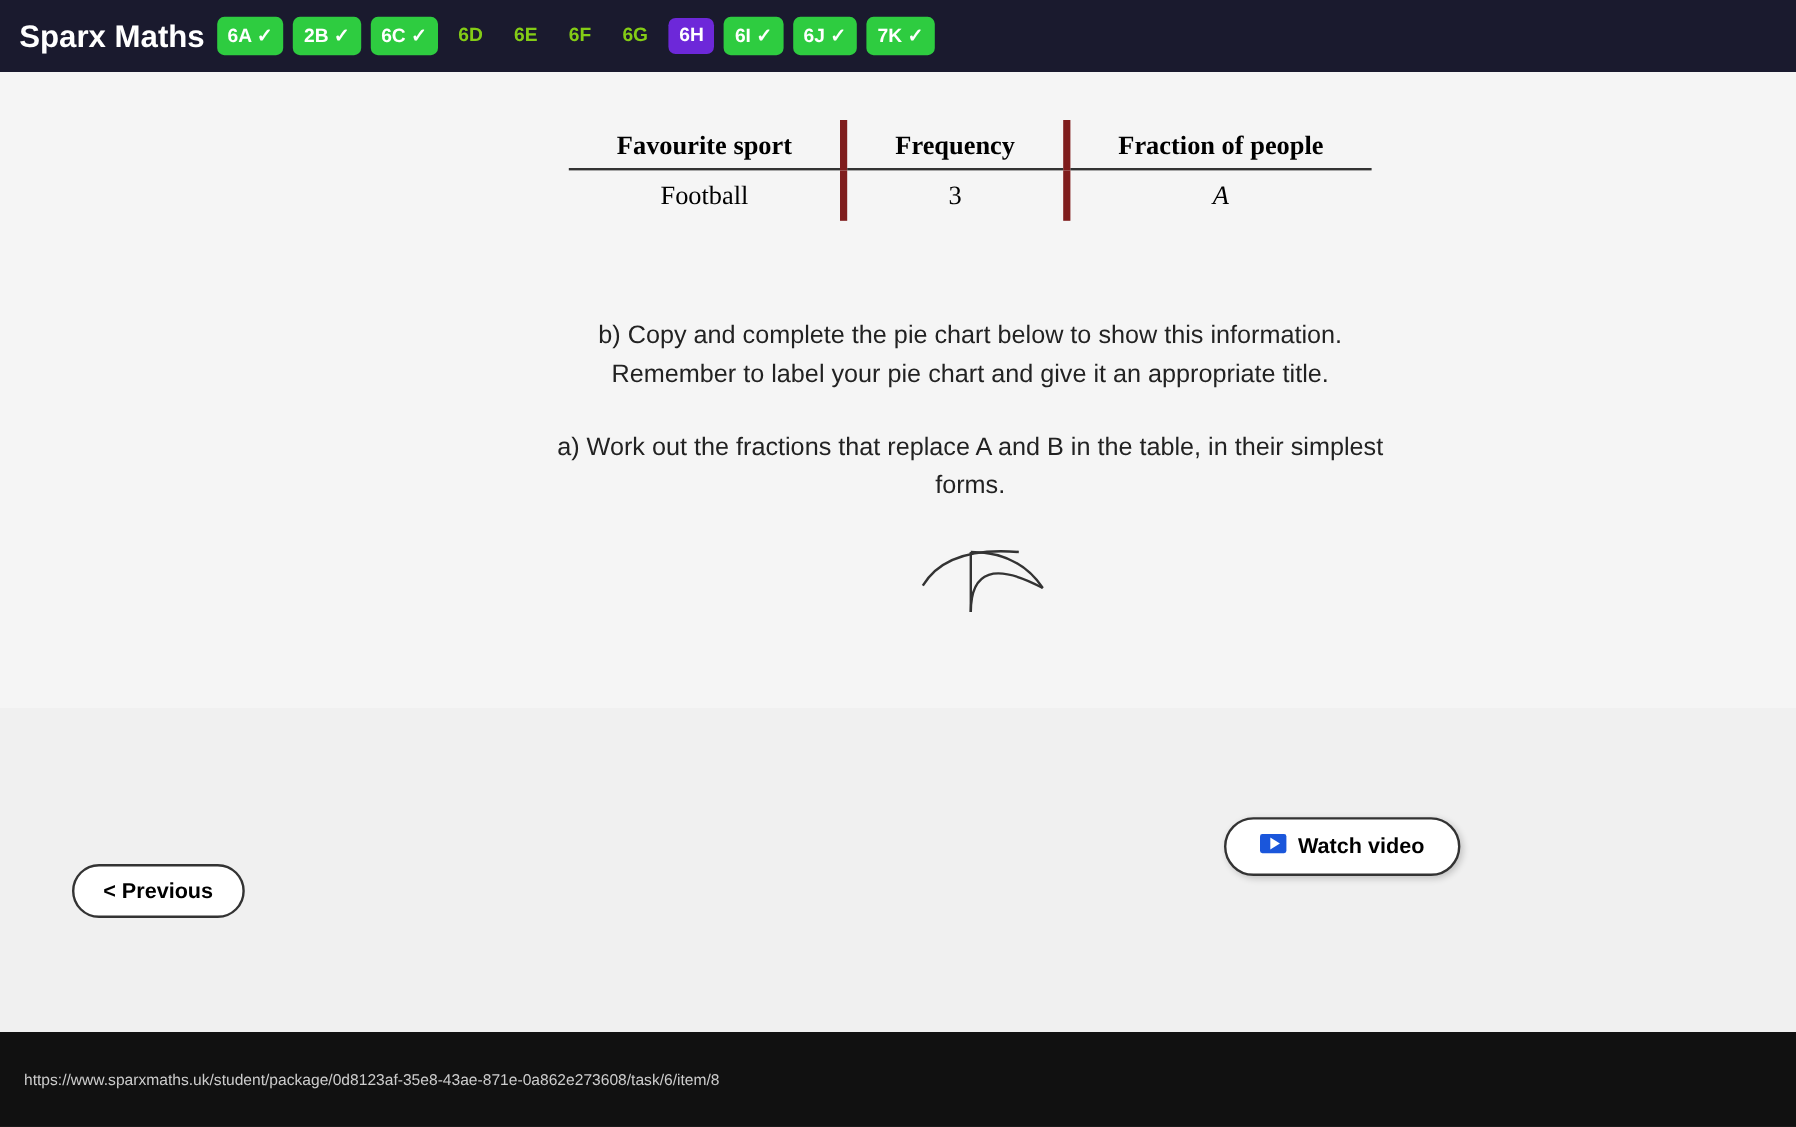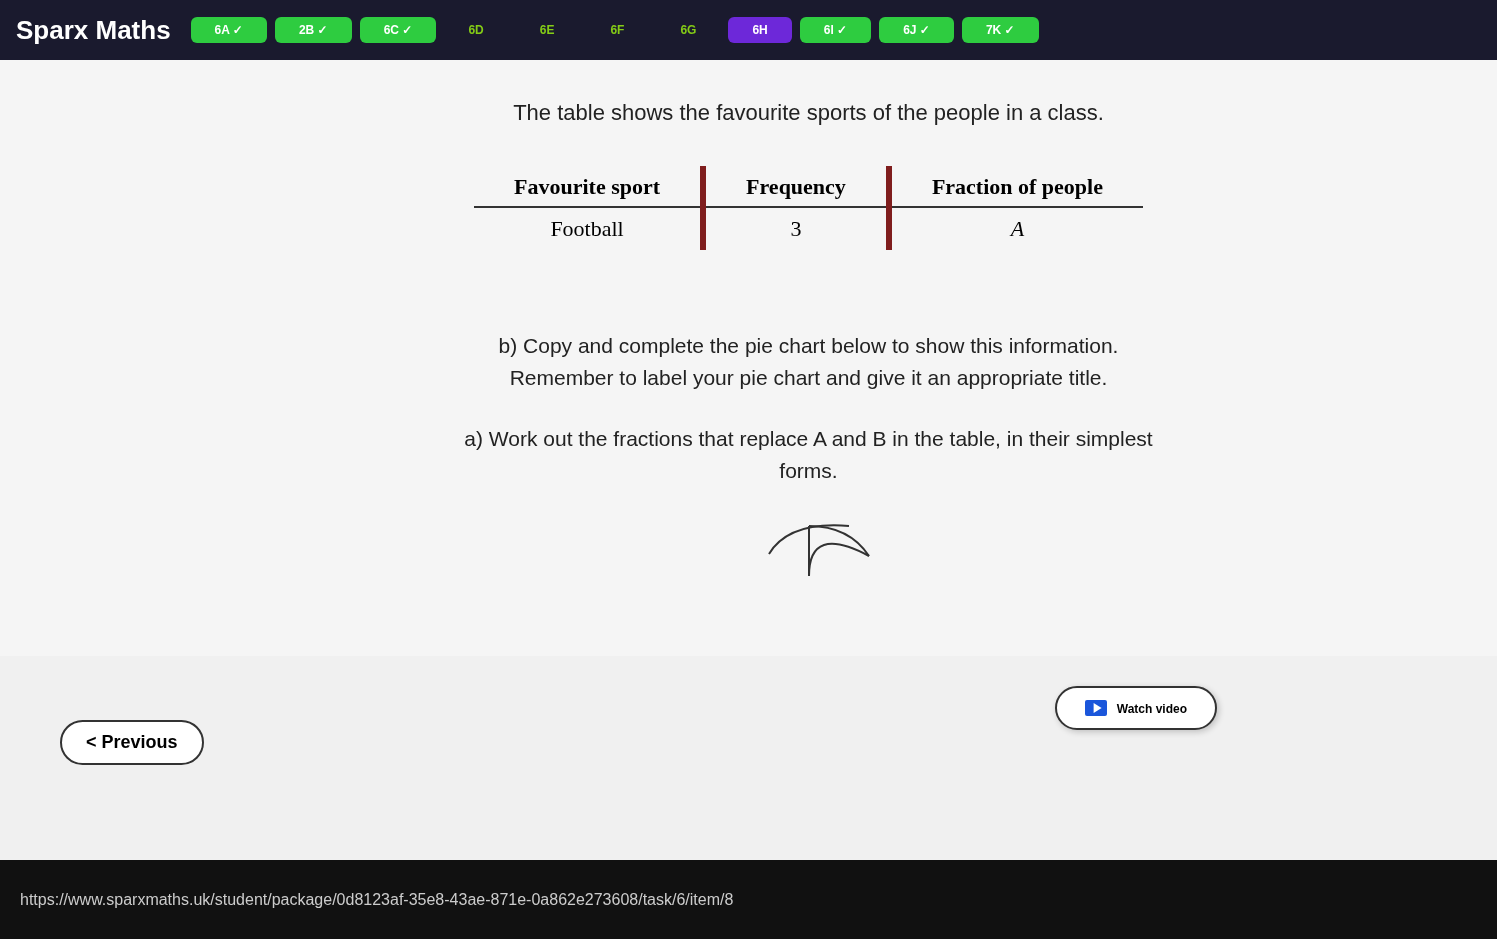--- a/index.html
+++ b/index.html
@@ -30,31 +30,30 @@
       padding: 0 16px;
       gap: 10px;
       position: relative;
     }
 
     .brand-title {
       color: white;
       font-family: Arial, sans-serif;
       font-size: 26px;
       font-weight: bold;
-      margin-right: 10px;
     }
 
     .nav-tab {
       display: inline-flex;
       align-items: center;
       justify-content: center;
-      padding: 6px 24px;
+      padding: 6px 9px;
       border-radius: 6px;
       font-family: Arial, sans-serif;
-      font-size: 12px;
+      font-size: 16px;
       font-weight: bold;
       cursor: pointer;
       color: white;
     }
 
     .nav-tab.completed {
       background: #2ecc40;
       color: white;
     }
 
@@ -147,37 +146,37 @@
       bottom: 0;
       left: 0;
       display: flex;
       align-items: center;
       padding: 0 20px;
     }
 
     .url-text {
       color: #ccc;
       font-family: Arial, sans-serif;
-      font-size: 16px;
+      font-size: 13px;
     }
 
     
     .watch-video-btn {
       position: absolute;
       bottom: 130px;
       right: 280px;
       background: white;
       border: 2px solid #333;
       border-radius: 30px;
       padding: 12px 28px;
       font-family: Arial, sans-serif;
-      font-size: 12px;
-      font-weight: bold;
-      display: flex;
-      align-items: flex-end;
+      font-size: 18px;
+      font-weight: bold;
+      display: flex;
+      align-items: flex-start;
       gap: 10px;
       cursor: pointer;
       box-shadow: 2px 2px 6px rgba(0,0,0,0.2);
     }
 
     
     .prev-btn {
       position: absolute;
       bottom: 95px;
       left: 60px;
@@ -222,21 +221,20 @@
         <div class="nav-tab default">6G</div>
         <div class="nav-tab active">6H</div>
         <div class="nav-tab completed">6I ✓</div>
         <div class="nav-tab completed">6J ✓</div>
         <div class="nav-tab completed">7K ✓</div>
       </div>
   </div>
 
   <div class="content-area">
 
-    <p class="intro-text">The table shows the favourite sports of the people in a class.</p>
 
     <div class="table-container">
       <table class="data-table">
         <thead>
           <tr>
             <th class="col-header">Favourite sport</th>
             <th class="col-header">Frequency</th>
             <th class="col-header fraction-col">Fraction of people</th>
           </tr>
         </thead>

